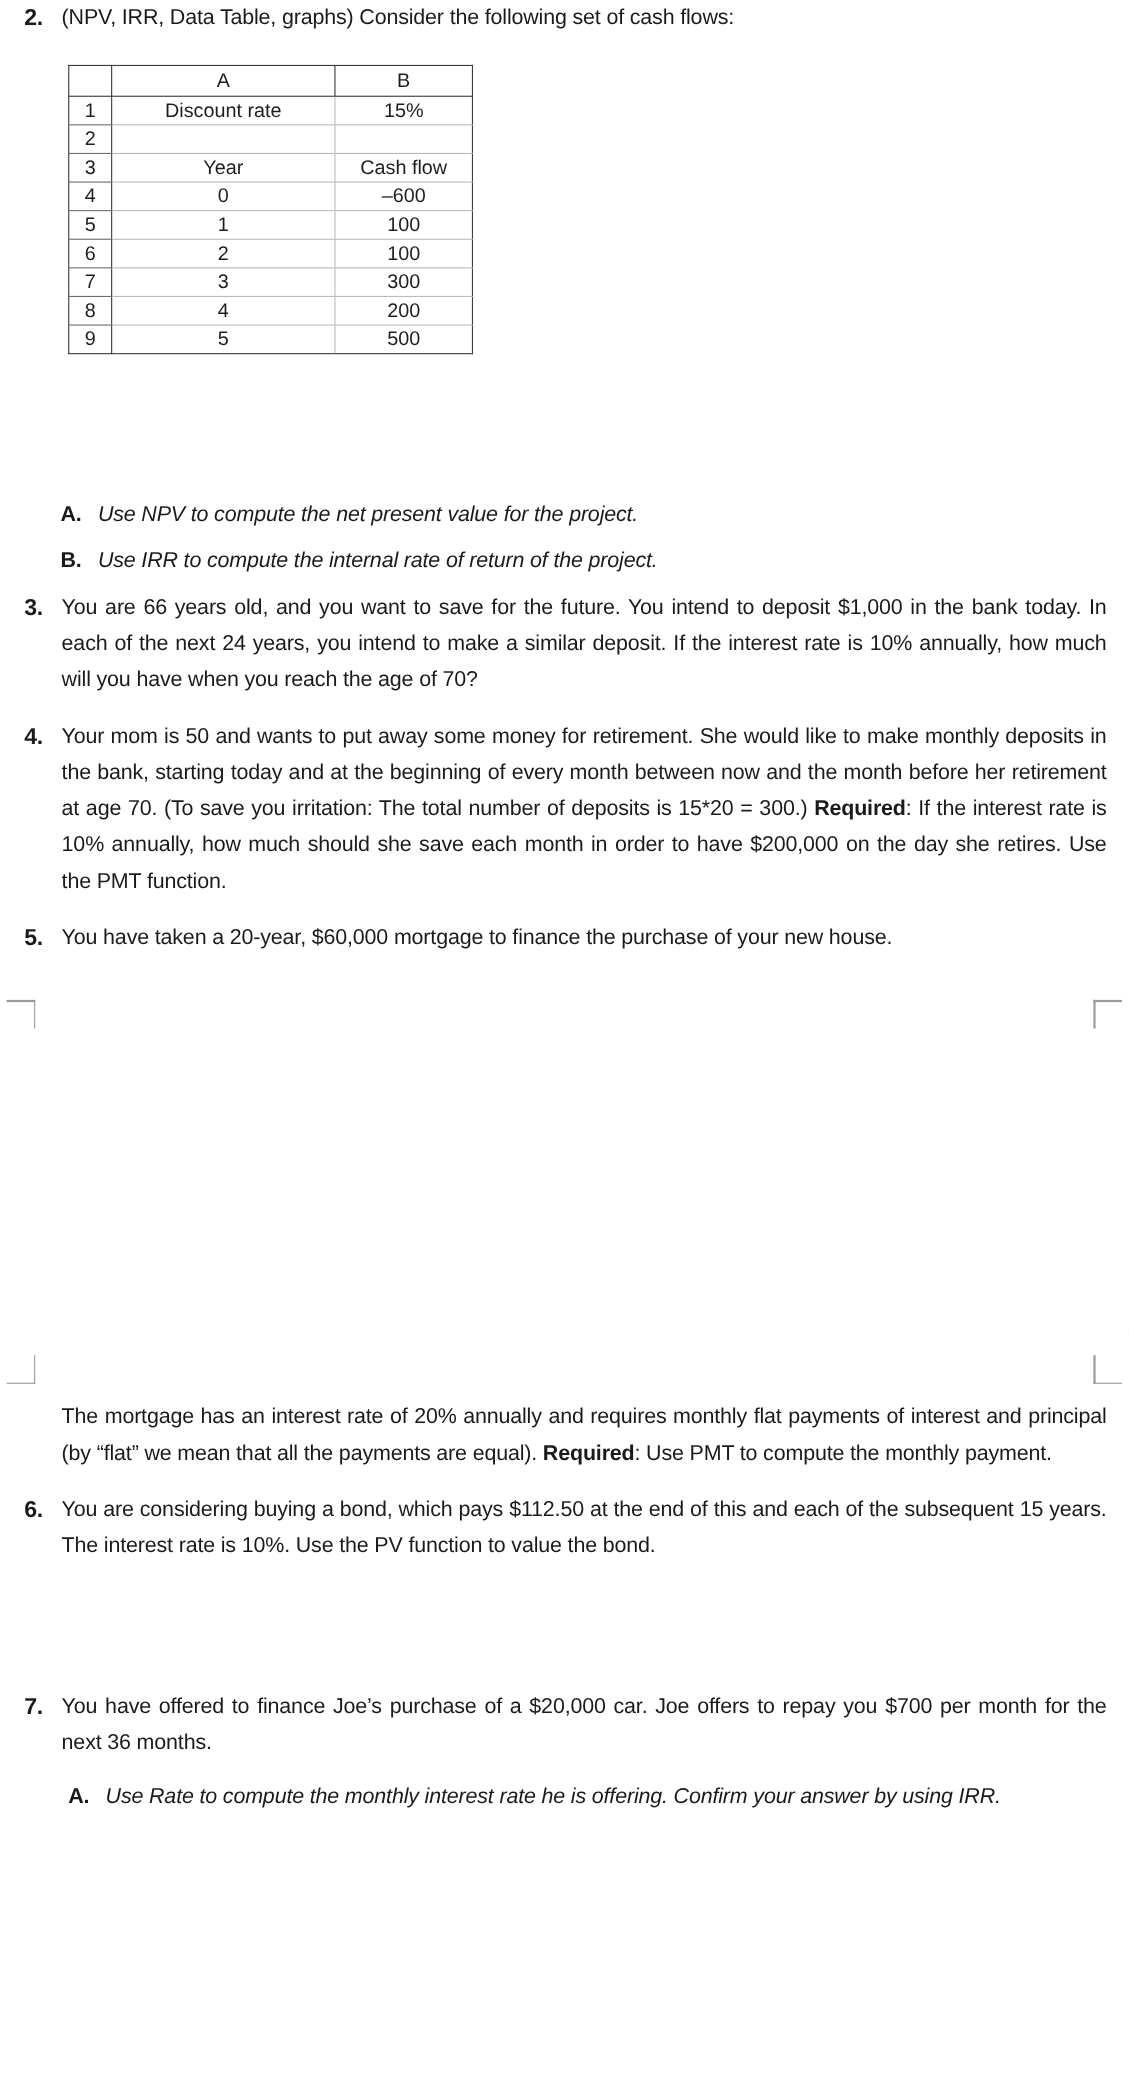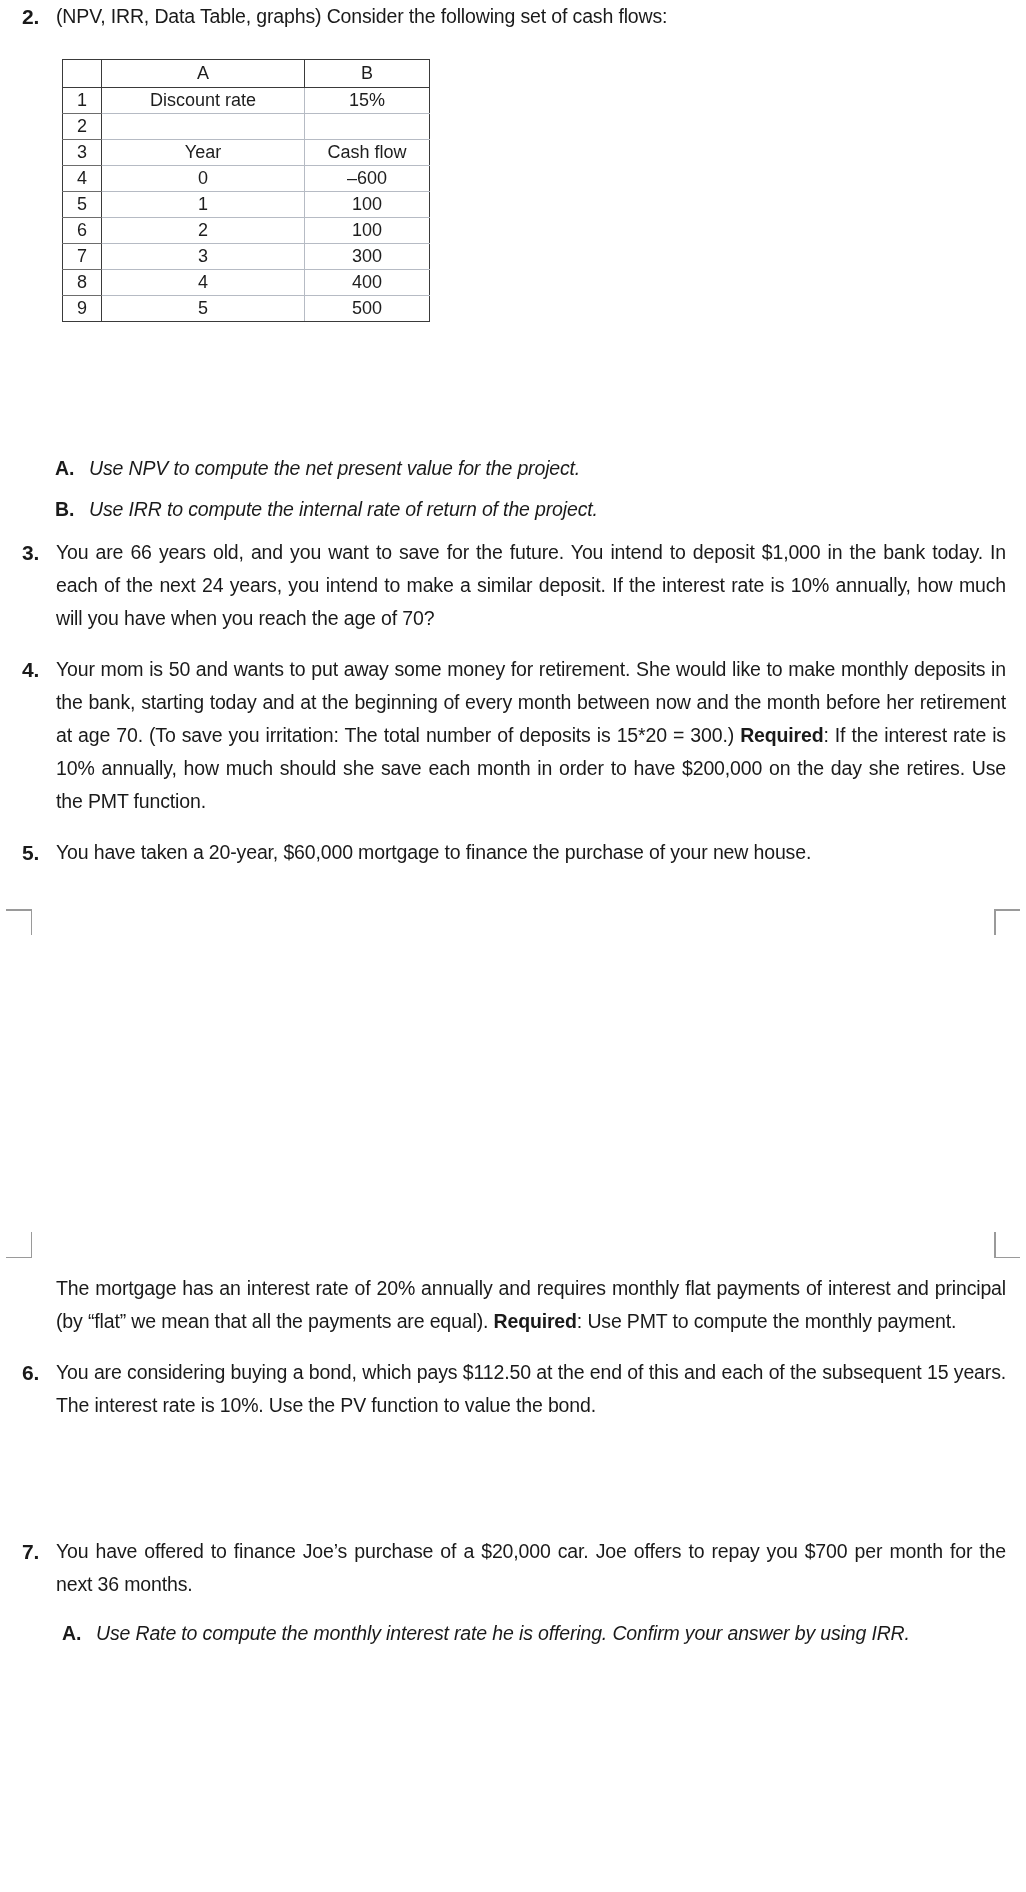--- a/index.html
+++ b/index.html
@@ -204,21 +204,21 @@
             <td class="col-b cell-right">100</td>
           </tr>
           <tr>
             <td class="col-hdr rowhdr">7</td>
             <td class="col-a cell-center">3</td>
             <td class="col-b cell-right">300</td>
           </tr>
           <tr>
             <td class="col-hdr rowhdr">8</td>
             <td class="col-a cell-center">4</td>
-            <td class="col-b cell-right">400</td>
+            <td class="col-b cell-right">200</td>
           </tr>
           <tr>
             <td class="col-hdr rowhdr">9</td>
             <td class="col-a cell-center">5</td>
             <td class="col-b cell-right">500</td>
           </tr>
         </tbody>
       </table>
     </div>
 

